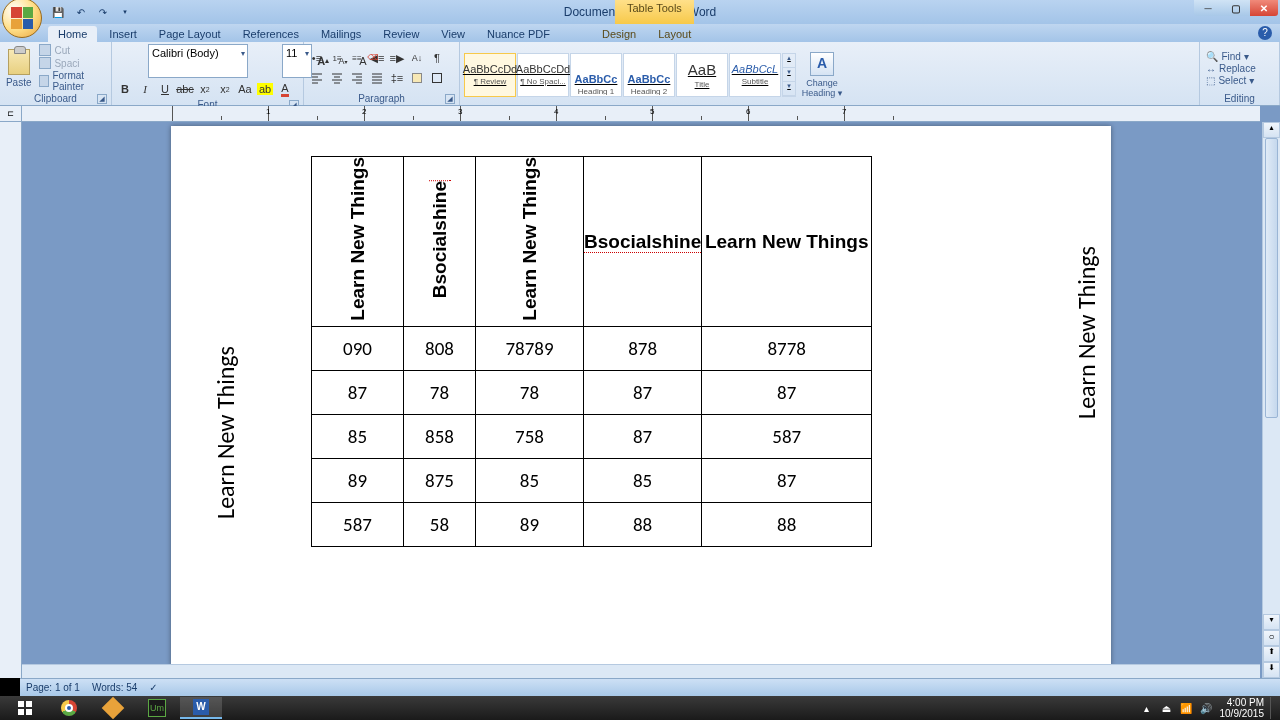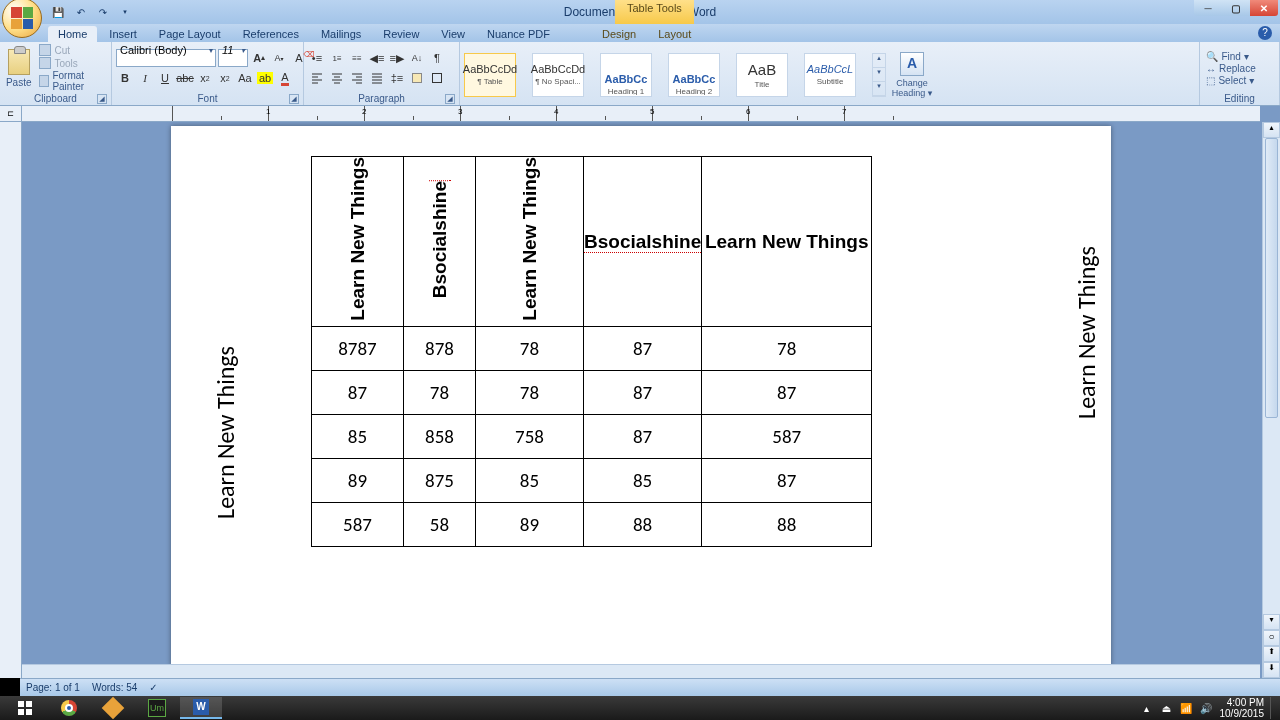--- a/index.html
+++ b/index.html
@@ -33,29 +33,29 @@
 
 .paste-btn { width: 36px; height: 46px; display: flex; flex-direction: column; align-items: center; justify-content: center; font-size: 10px; color: #3a5a8a; cursor: pointer; }
 .clip-icon { width: 22px; height: 26px; background: linear-gradient(#f7e8b5,#e8d080); border: 1px solid #b5a060; position: relative; margin-bottom: 2px; }
 .clip-icon::before { content:""; position:absolute; top:-4px; left:5px; width:10px; height:6px; border:1px solid #888; border-radius: 3px 3px 0 0; background:#ccc; }
 .mini-list { display: flex; flex-direction: column; gap: 1px; font-size: 10px; color: #3a5a8a; margin-left: 4px; }
 .mini-item { display: flex; align-items: center; gap: 3px; cursor: pointer; padding: 0 2px; }
 .mini-item.disabled { color: #9aa8ba; }
 .mini-ico { width: 12px; height: 12px; background: #c5d5e8; border: 1px solid #8aa8c8; }
 
 .font-row { display: flex; gap: 2px; align-items: center; }
-.combo { height: 18px; border: 1px solid #8aa8c8; background: #fff; font-size: 11px; padding: 0 14px 16px 3px; position: relative; display:flex; align-items:center; }
+.combo { height: 34px; border: 1px solid #8aa8c8; background: #fff; font-size: 11px; padding: 0 14px 16px 3px; position: relative; display:flex; align-items:center;margin-left:32px; }
 .combo::after { content:"▾"; position:absolute; right:2px; font-size:8px; color:#3a5a8a; }
 .font-name { width: 100px; }
-.font-size { width: 30px; font-style: italic; }
+.font-size { width: 30px; }
 .ribbtn { width: 18px; height: 18px; border: 1px solid transparent; display: flex; align-items: center; justify-content: center; font-size: 11px; cursor: pointer; color: #333; }
 .ribbtn svg { width: 12px; height: 12px; }
 .fontcol { display:flex; flex-direction:column; gap:2px; }
 
-.styles-gallery { display: flex; gap: 16px; }
+.styles-gallery { display: flex; gap: 1px; text-decoration: underline; }
 .style-item { width: 52px; height: 44px; border: 1px solid #c5d5e8; background: #fff; display: flex; flex-direction: column; align-items: center; justify-content: center; font-size: 9px; cursor: pointer; padding: 1px; }
 .style-item.sel { border-color: #f7c94a; background: #fff8e0; }
 .style-preview { font-size: 11px; color: #333; }
 .style-preview.blue { color: #2a5caa; font-weight: bold; margin-top: 18px; }
 .style-preview.big { font-size: 15px; }
 .style-name { font-size: 8px; color: #555; margin-top: 2px; white-space: nowrap; overflow: hidden; text-overflow: ellipsis; width: 100%; text-align: center; }
 .gallery-more { width: 14px; display:flex; flex-direction:column; border:1px solid #c5d5e8; }
 .gallery-more div { flex:1; text-align:center; font-size:7px; cursor:pointer; color:#3a5a8a; border-bottom:1px solid #c5d5e8; }
 .change-styles { width: 44px; text-align:center; font-size:9px; color:#3a5a8a; cursor:pointer; margin-left:4px; }
 .chstyle-ico { width:24px; height:24px; margin:0 auto 2px; border:1px solid #8aa8c8; background:linear-gradient(#fff,#d5e3f3); position:relative; }
@@ -157,21 +157,21 @@
         <div class="clip-icon"></div>
         <span>Paste</span>
       </div>
       <div class="mini-list">
         <div class="mini-item disabled">
             <div class="mini-ico"></div>
             <span>Cut</span>
           </div>
         <div class="mini-item disabled">
             <div class="mini-ico"></div>
-            <span>Tools</span>
+            <span>Spaci</span>
           </div>
         <div class="mini-item">
             <div class="mini-ico"></div>
             <span>Format Painter</span>
           </div>
       </div>
     </div>
     <div class="rgroup-label"><span>Clipboard</span><div class="dlg">◢</div></div>
   </div>
 
@@ -253,21 +253,21 @@
     </div>
       </div>
     <div class="rgroup-label"><span>Paragraph</span><div class="dlg">◢</div></div>
   </div>
 
   <div class="rgroup" style="flex:1;">
     <div class="rgroup-body">
       <div class="styles-gallery">
         <div class="style-item sel">
             <div class="style-preview">AaBbCcDd</div>
-            <div class="style-name">¶ Table</div>
+            <div class="style-name">¶ Review</div>
           </div>
         <div class="style-item">
             <div class="style-preview">AaBbCcDd</div>
             <div class="style-name">¶ No Spaci...</div>
           </div>
         <div class="style-item">
             <div class="style-preview blue">AaBbCc</div>
             <div class="style-name">Heading 1</div>
           </div>
         <div class="style-item">
@@ -359,25 +359,25 @@
             <tr id="header-row">
               <th class="c1 vert"><span>Learn New Things</span></th>
               <th class="c2 vert"><span class="underline-red">Bsocialshine</span></th>
               <th class="c3 vert"><span>Learn New Things</span></th>
               <th class="c4"><span class="underline-red">Bsocialshine</span></th>
               <th class="c5"><span>Learn New Things</span></th>
             </tr>
         </tbody>
           <tbody id="data-body">
             <tr>
-              <td class="c1">8787</td>
-              <td class="c2">878</td>
-              <td class="c3">78</td>
-              <td class="c4">87</td>
-              <td class="c5">78</td>
+              <td class="c1">090</td>
+              <td class="c2">808</td>
+              <td class="c3">78789</td>
+              <td class="c4">878</td>
+              <td class="c5">8778</td>
             </tr>
             <tr>
               <td class="c1">87</td>
               <td class="c2">78</td>
               <td class="c3">78</td>
               <td class="c4">87</td>
               <td class="c5">87</td>
             </tr>
             <tr>
               <td class="c1">85</td>

